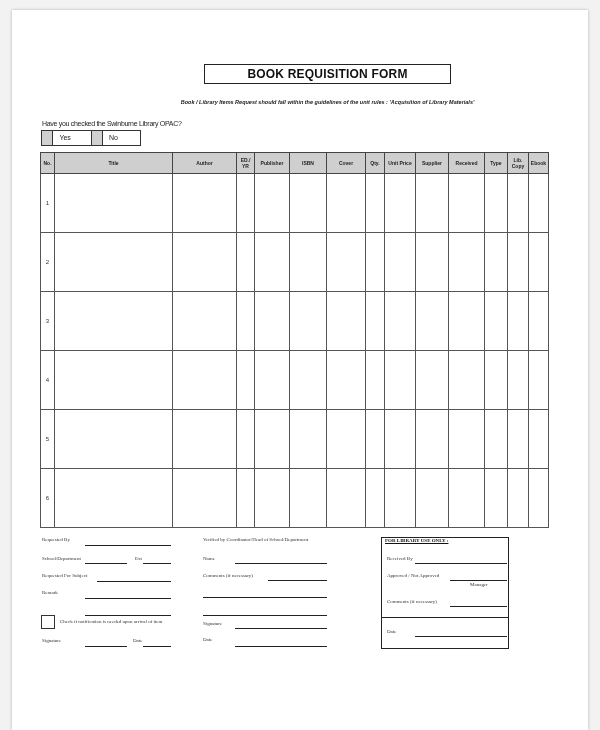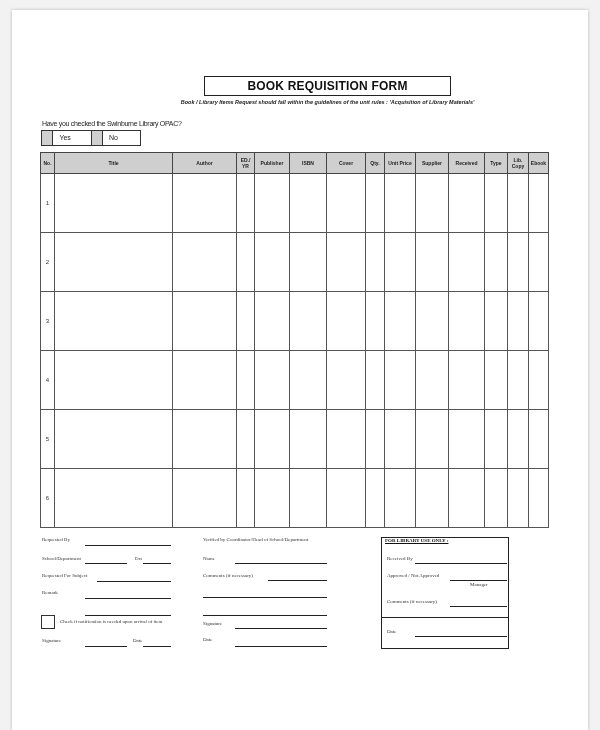--- a/index.html
+++ b/index.html
@@ -1,18 +1,18 @@
 <!DOCTYPE html>
 <html><head>
 <meta charset="utf-8">
 <style>
   html, body { margin: 0; padding: 0; }
   body { width: 600px; height: 730px; background: #f2f2f2; position: relative; overflow: hidden; font-family: "Liberation Sans", sans-serif; }
   .page { position: absolute; left: 12px; top: 10px; width: 576px; height: 720px; background: #ffffff; box-shadow: 0 0 3px rgba(0,0,0,0.25); }
-  .title-box { position: absolute; left: 204px; top: 76px; width: 245px; height: 18px; border: 1px solid #222; text-align: center; font-weight: bold; font-size: 12px; line-height: 18px; color: #111; font-family: "Liberation Sans Narrow", "Liberation Sans", sans-serif; letter-spacing: 0.2px; }
+  .title-box { position: absolute; left: 204px; top: 64px; width: 245px; height: 18px; border: 1px solid #222; text-align: center; font-weight: bold; font-size: 12px; line-height: 18px; color: #111; font-family: "Liberation Sans Narrow", "Liberation Sans", sans-serif; letter-spacing: 0.2px; }
   .subtitle { position: absolute; left: 150px; top: 99px; width: 355px; text-align: center; font-size: 5.5px; font-style: italic; font-weight: bold; color: #222; }
   .opac-q { position: absolute; left: 42px; top: 120px; font-size: 7px; color: #222; letter-spacing: -0.3px; }
   .opac-box { position: absolute; left: 41px; top: 130px; width: 98px; height: 14px; border: 1px solid #333; display: flex; }
   .opac-box .chk { width: 12px; background: #d0d0d0; border-right: 1px solid #333; }
   .opac-box .lbl { width: 36px; font-size: 7px; line-height: 14px; padding-left: 6px; border-right: 1px solid #333; color: #222; }
   .opac-box .lbl:last-child { border-right: none; }
   table.req { position: absolute; left: 40px; top: 152px; border-collapse: collapse; table-layout: fixed; }
   table.req th { background: #cfcfcf; border: 1px solid #444; font-size: 5px; font-weight: bold; color: #222; height: 20px; padding: 0; text-align: center; line-height: 6px; }
   table.req td { border: 1px solid #555; height: 58px; padding: 0; font-size: 6px; color: #333; text-align: center; }
   .line { position: absolute; height: 0; border-top: 1px solid #222; }

